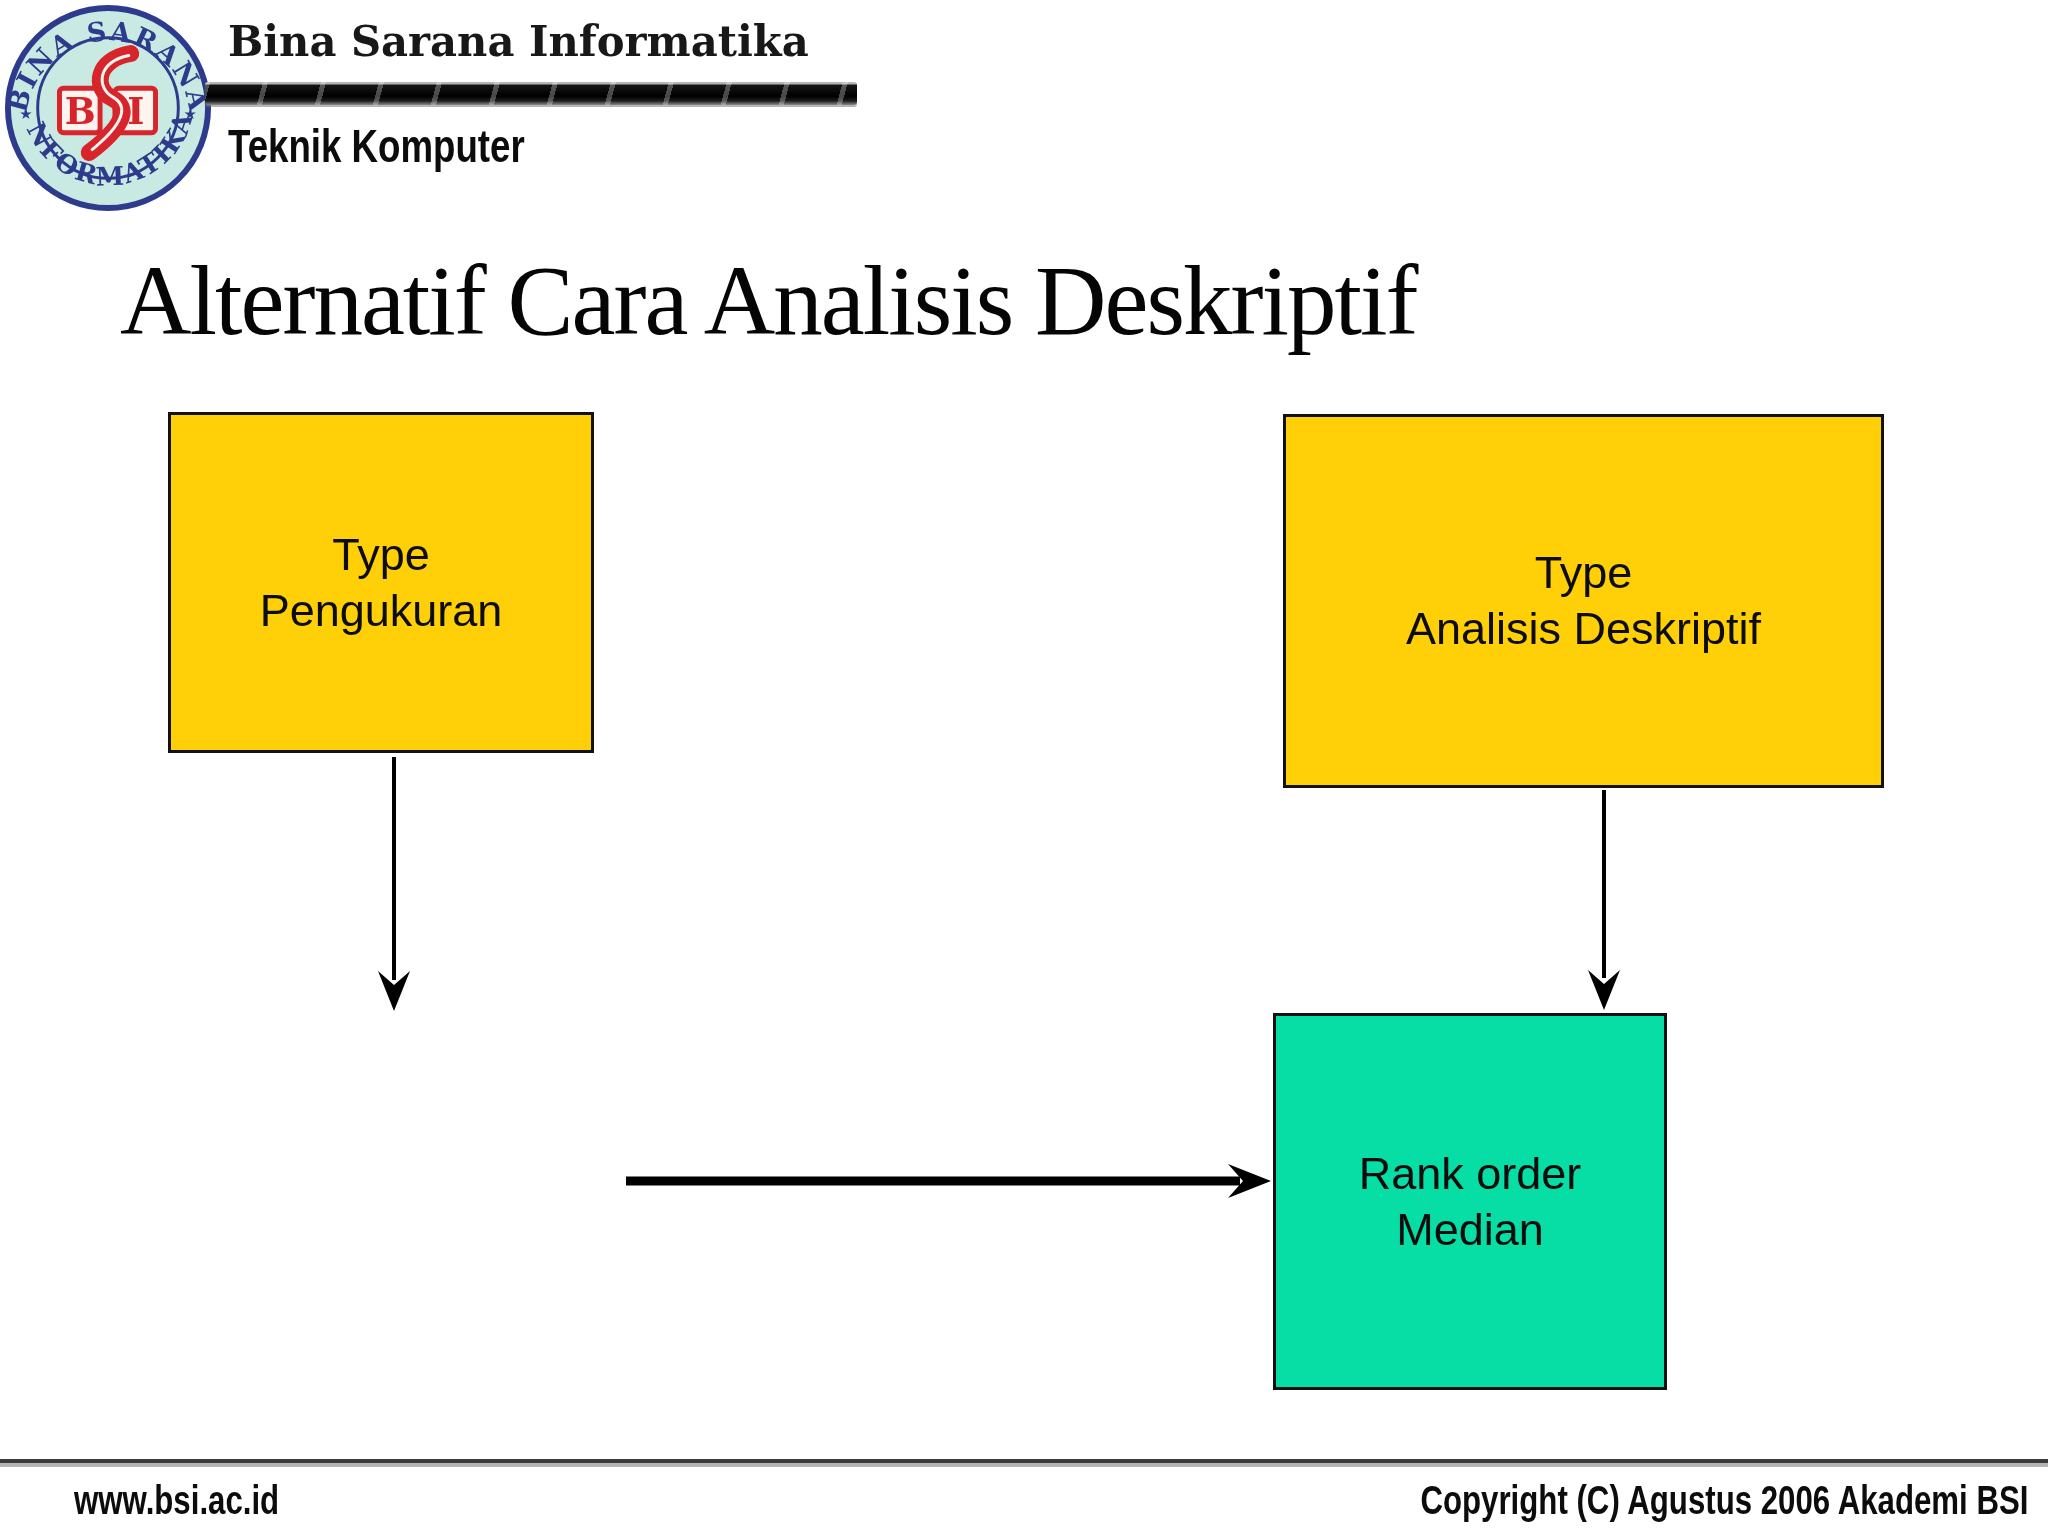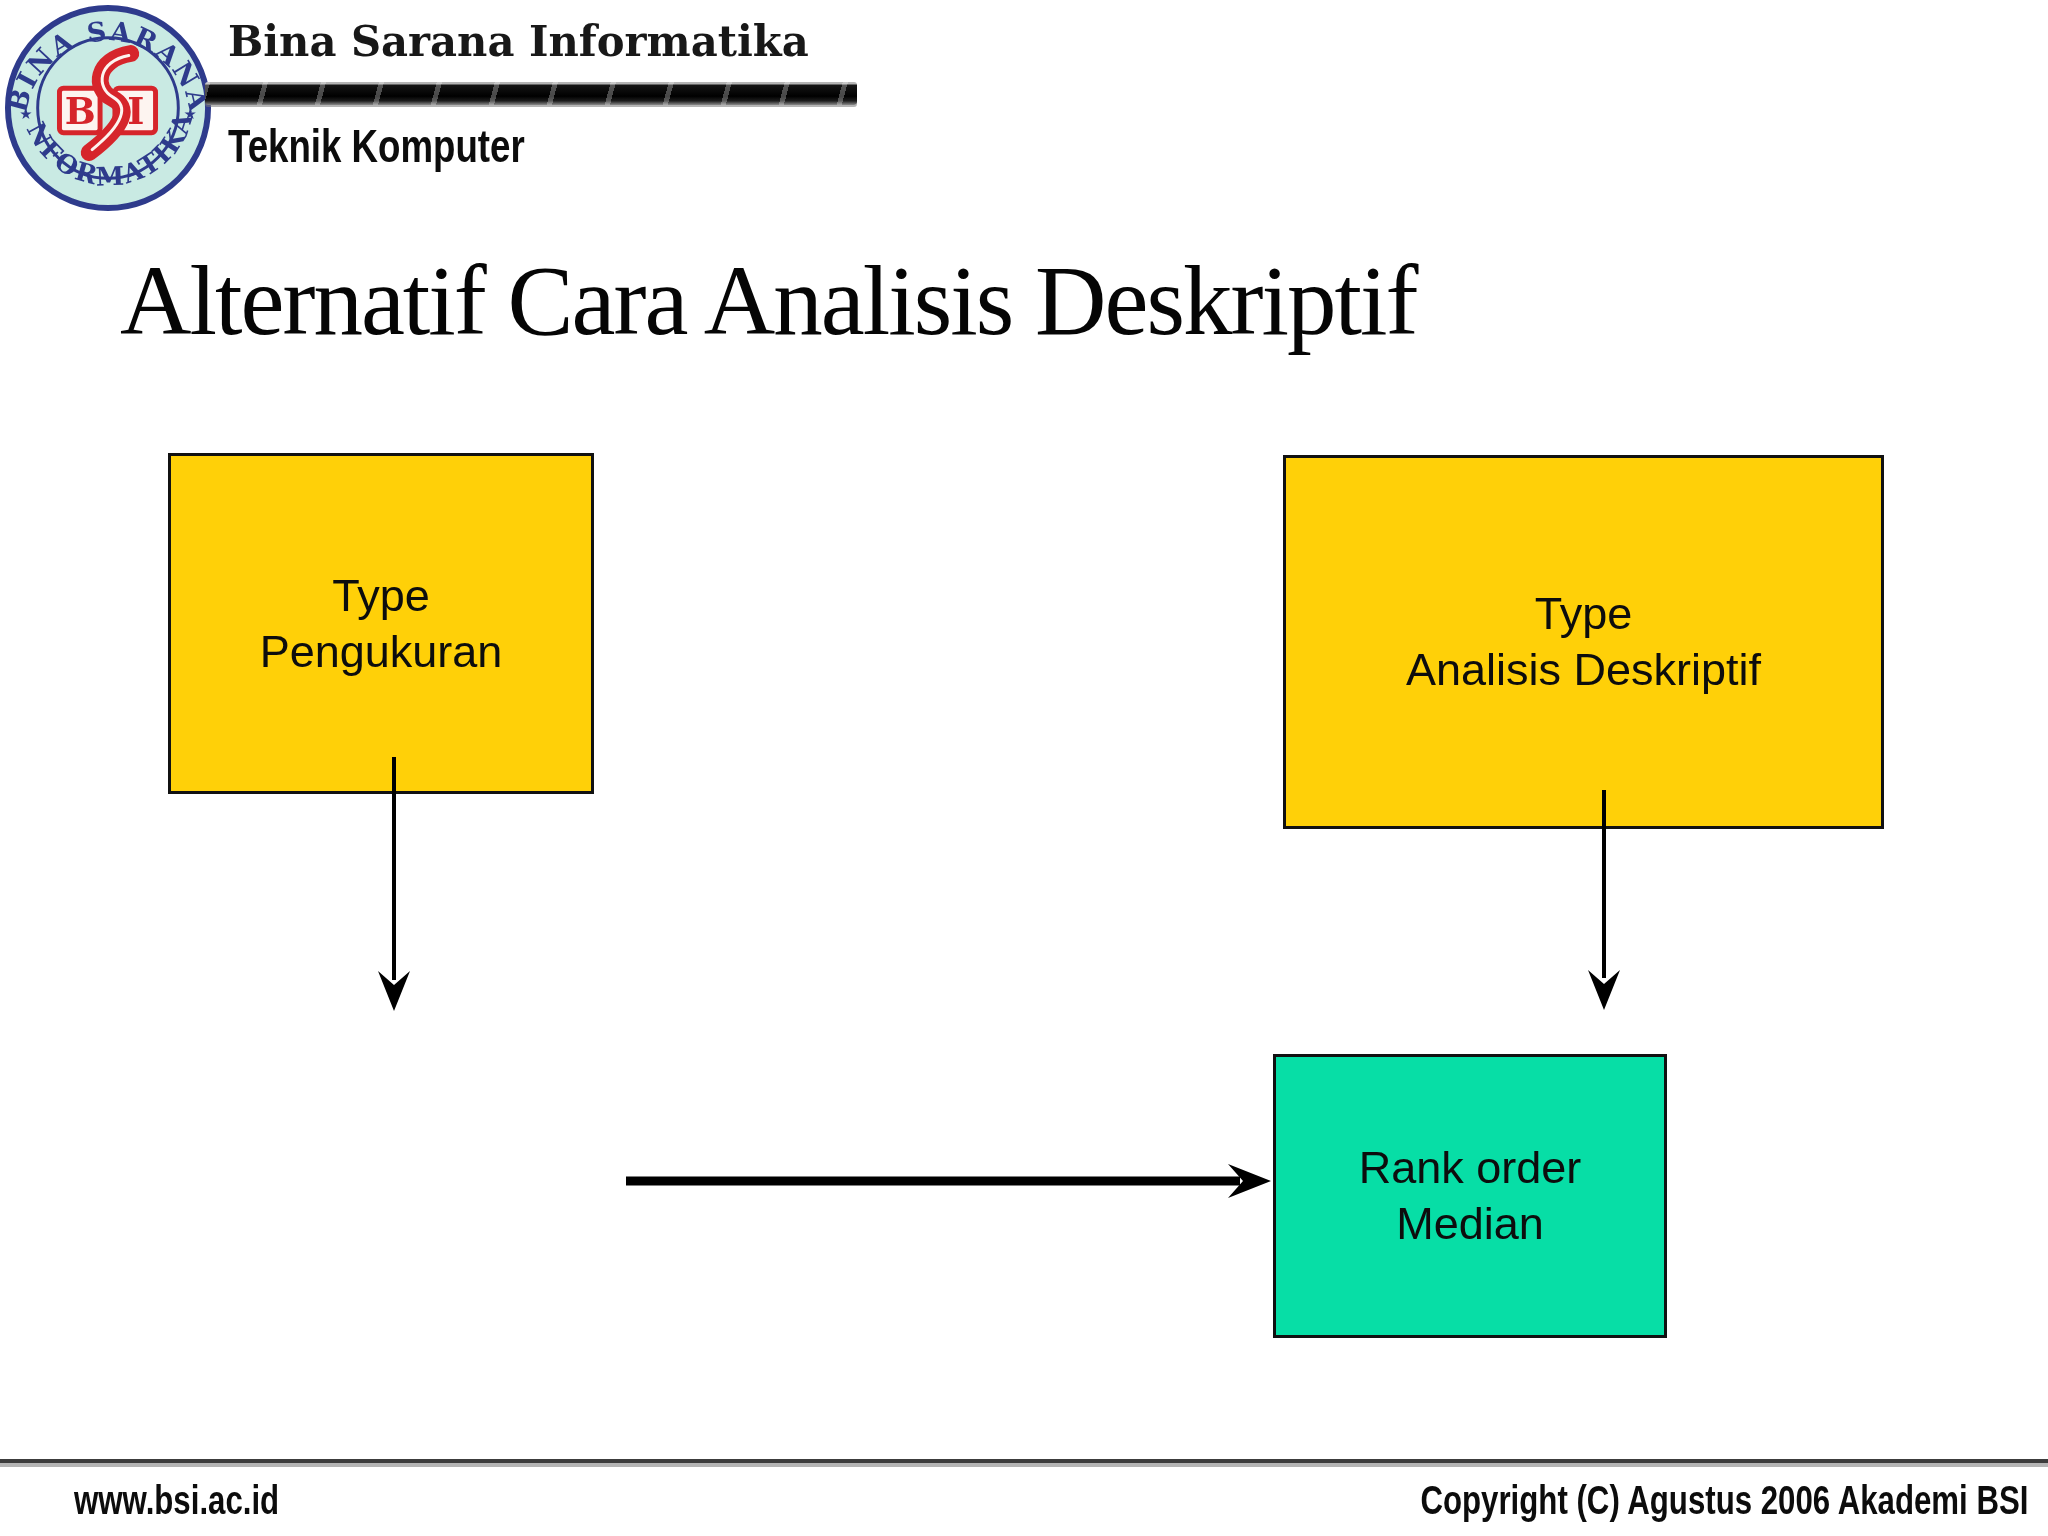--- a/index.html
+++ b/index.html
@@ -33,28 +33,28 @@
   .slide-title{
     position:absolute;left:120px;top:244px;width:1700px;
     font-family:"Liberation Serif",serif;font-size:99px;font-weight:normal;
     color:#050505;letter-spacing:-2px;white-space:nowrap;
   }
   
   .dbox{
     position:absolute;display:flex;align-items:center;justify-content:center;
     border:3px solid #111111;box-sizing:border-box;
     font-family:"Liberation Sans",sans-serif;font-size:45px;line-height:56px;color:#0d0d0d;
-    text-align:center;white-space:pre-line;margin-top:41px;
+    text-align:center;white-space:pre-line;
   }
   .dbox.yellow{background:#FFD008;}
   .dbox.green{background:#07DEA6;}
   .box-type-pengukuran{left:168px;top:412px;width:426px;height:341px;}
   .box-type-analisis{left:1283px;top:414px;width:601px;height:374px;}
   .box-ordinal{left:168px;top:1012px;width:274px;height:345px;}
-  .box-rank-order{left:1273px;top:1013px;width:394px;height:284px;}
+  .box-rank-order{left:1273px;top:1013px;width:394px;height:377px;}
   
   .arrow-layer{position:absolute;left:0;top:0;width:2048px;height:1536px;pointer-events:none;}
   
   .footer-rule{
     position:absolute;left:0;top:1458px;width:2048px;height:11px;
     background:linear-gradient(180deg,#ffffff 0 1px,#3c3c3c 1px 5px,#b4b4b4 5px 9px,#ffffff 9px);
   }
   .footer-site{
     position:absolute;left:74px;top:1478px;
     font-family:"Liberation Sans",sans-serif;font-weight:bold;font-size:40px;color:#0c0c0c;

